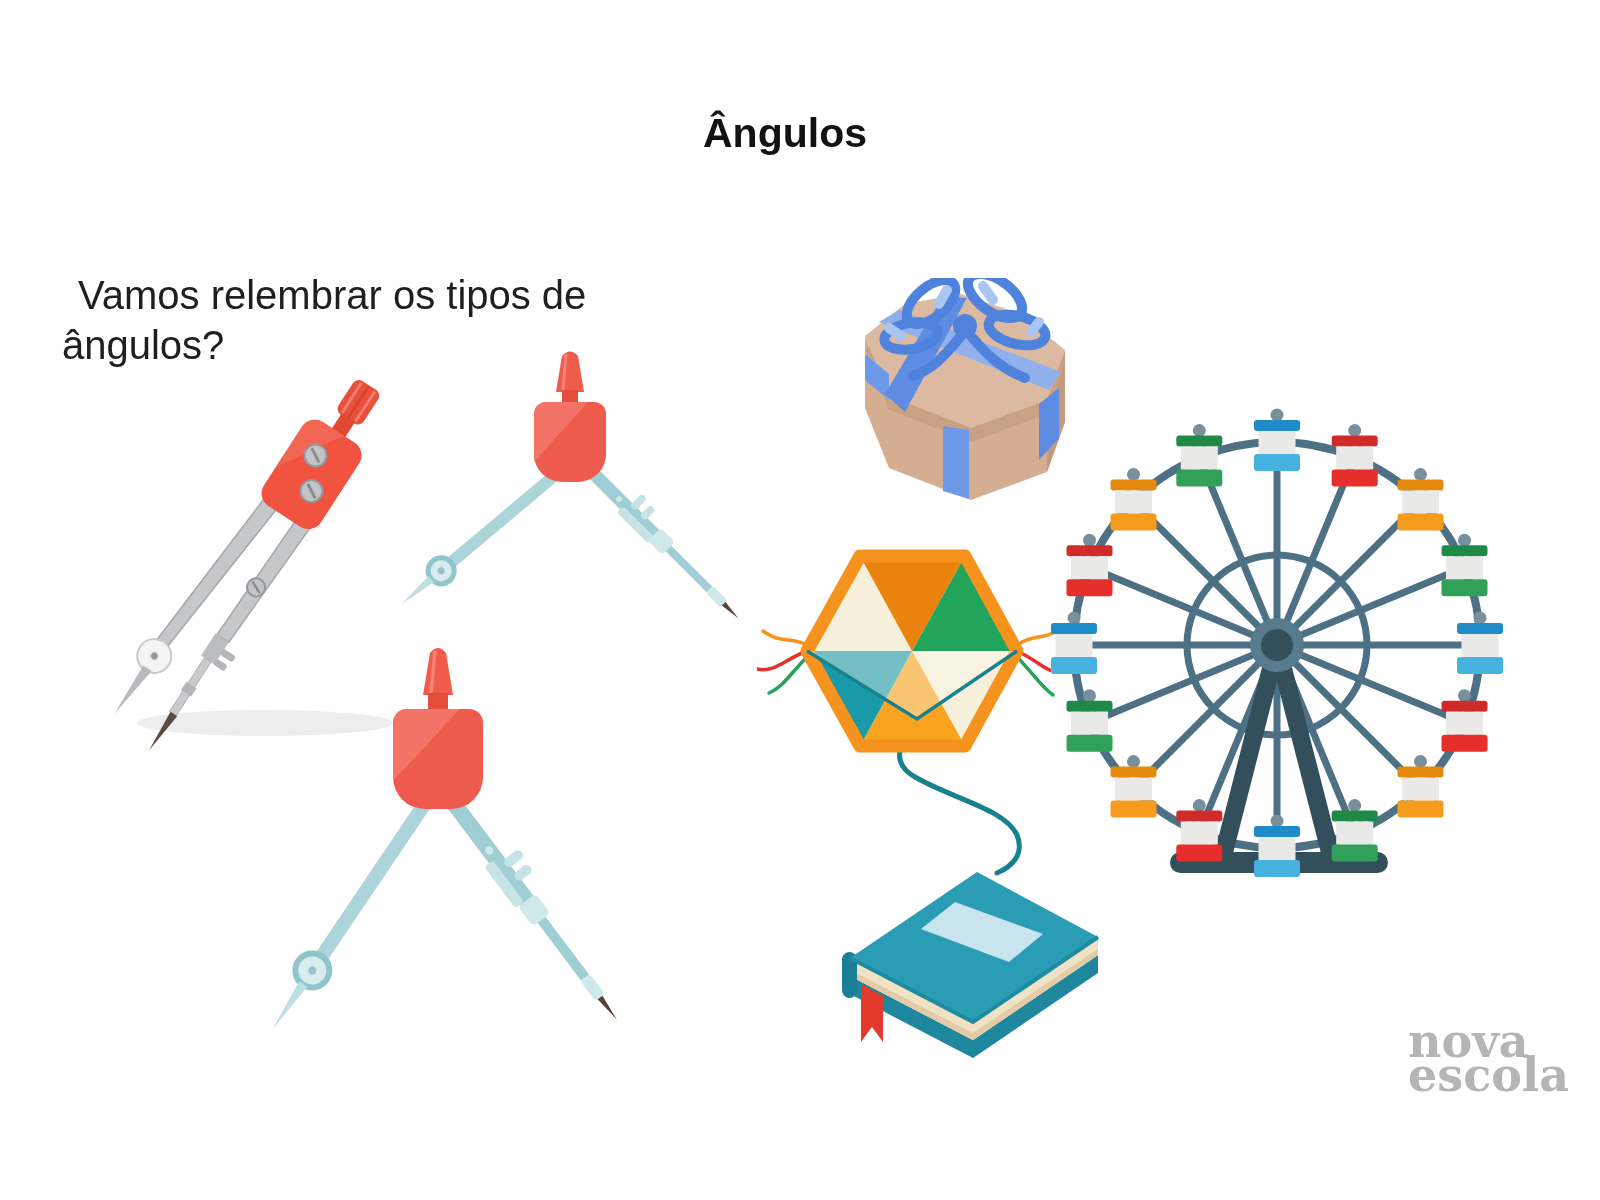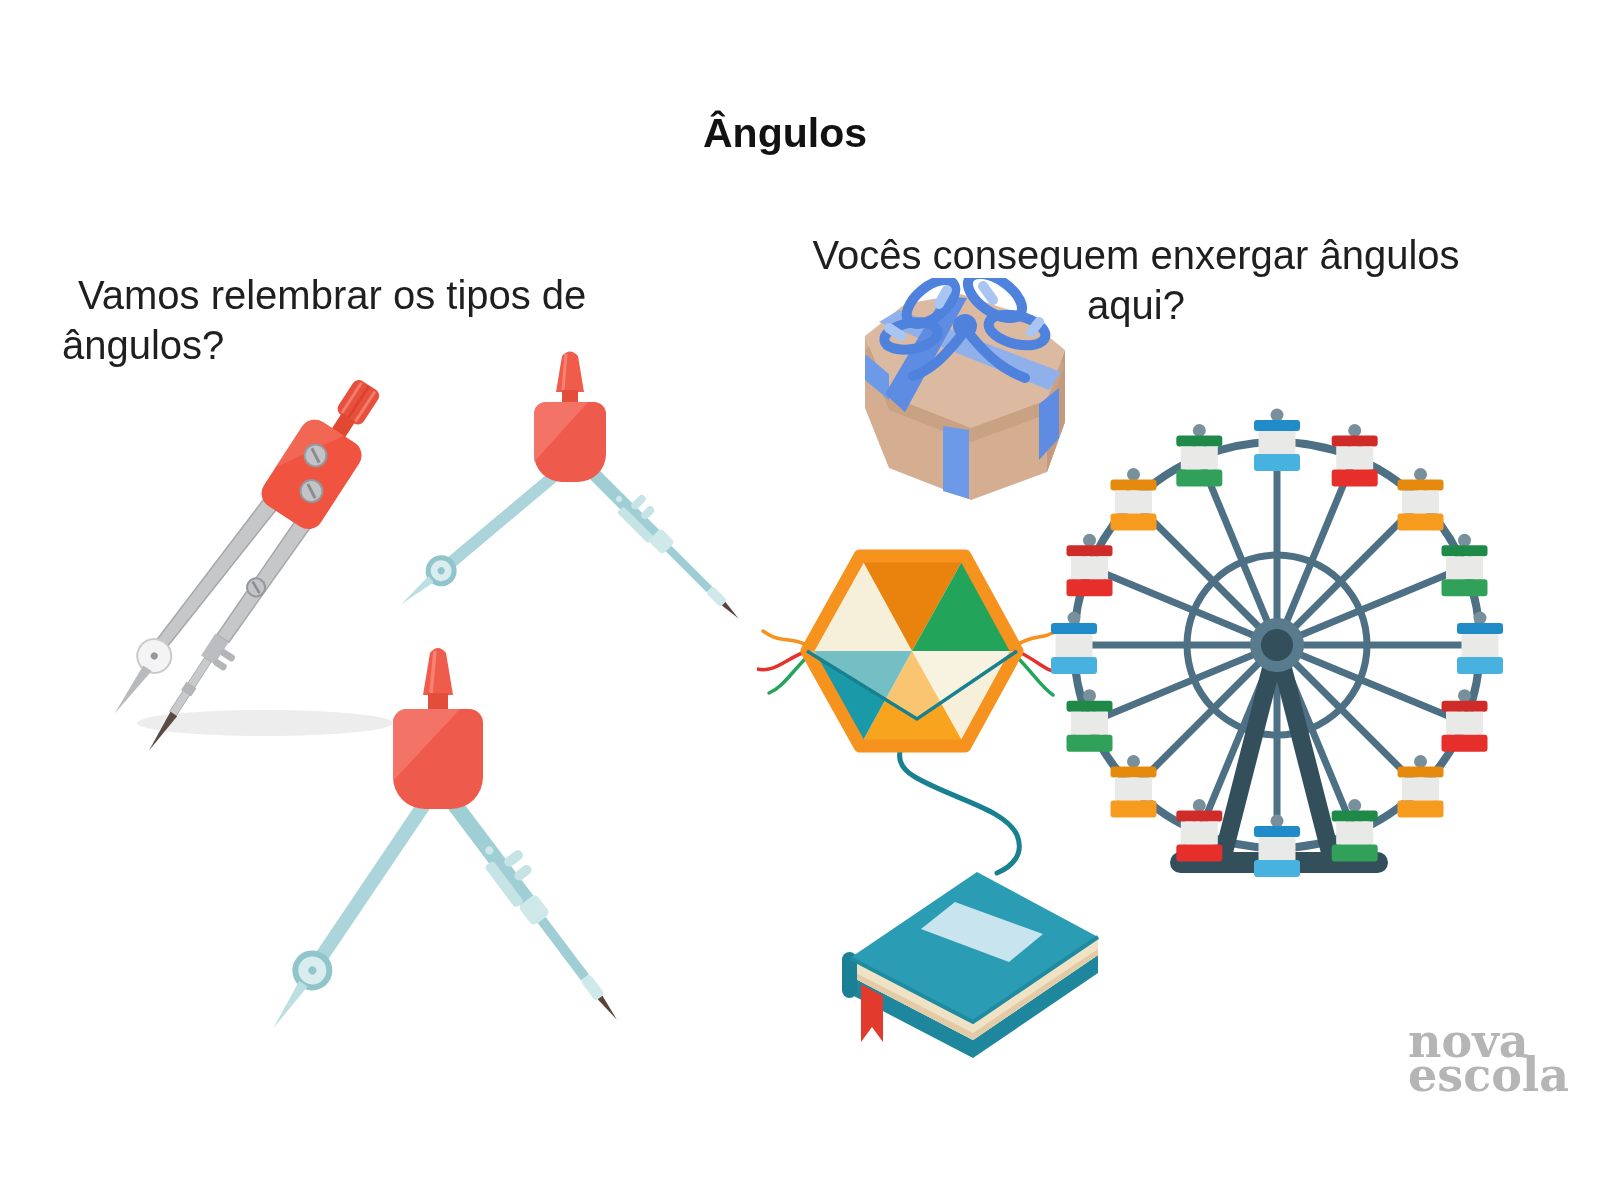--- a/index.html
+++ b/index.html
@@ -21,24 +21,20 @@
 
 <div class="slide">
 
   <div class="page-title">Ângulos</div>
 
   <div class="question q-left">
     <div class="l1">Vamos relembrar os tipos de</div>
     <div class="l2">ângulos?</div>
   </div>
 
-  <div class="question q-right">
-    <div>Vocês conseguem enxergar ângulos</div>
-    <div>aqui?</div>
-  </div>
 
   <svg style="left:85px;top:378px;" width="310" height="395" viewBox="0 0 310 395">
     <ellipse cx="180" cy="345" rx="128" ry="13" fill="#ededed"></ellipse>
     <g transform="translate(232,88) rotate(33)">
 
       <rect x="-15" y="-96" width="30" height="40" rx="7" fill="#e8503e"></rect>
       <line x1="-8" y1="-94" x2="-8" y2="-58" stroke="#f37d6b" stroke-width="3"></line>
       <line x1="0" y1="-95" x2="0" y2="-57" stroke="#d9402e" stroke-width="2.5"></line>
       <line x1="8" y1="-94" x2="8" y2="-58" stroke="#f37d6b" stroke-width="3"></line>
       <rect x="-8" y="-58" width="16" height="24" fill="#e0492f"></rect>

